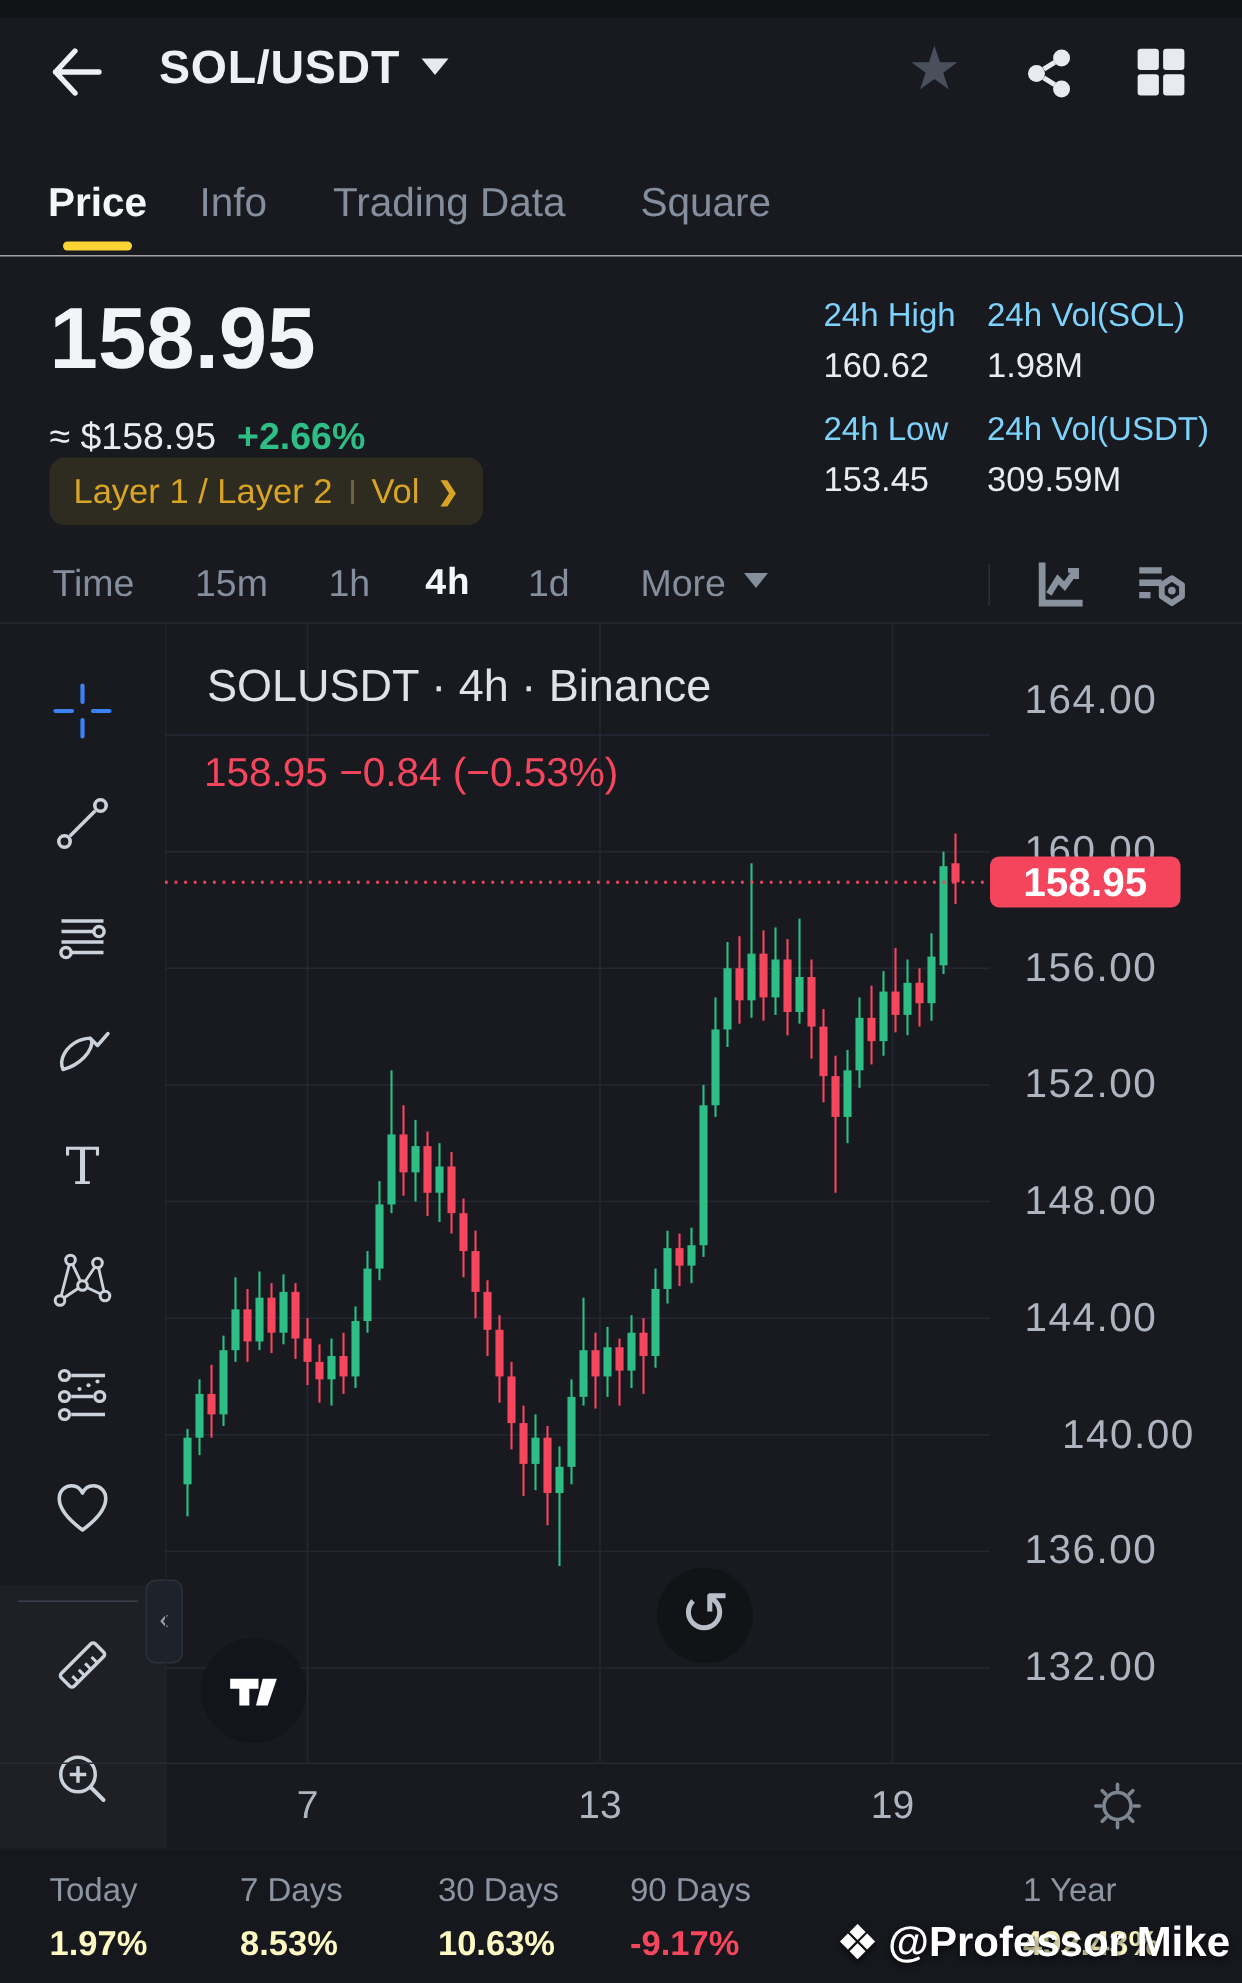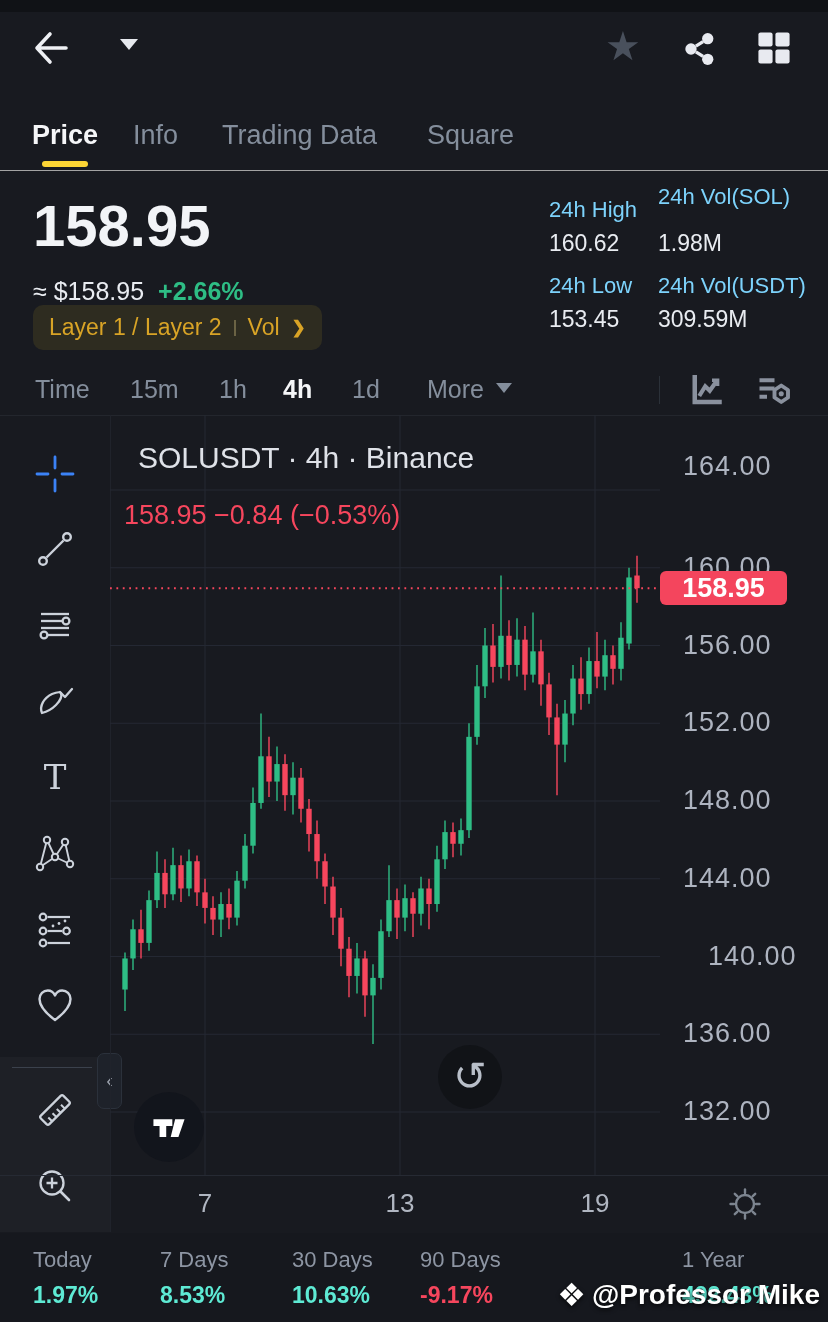--- a/index.html
+++ b/index.html
@@ -29,73 +29,73 @@
     gap:12px;padding:0 16px;cursor:pointer;}
   .badge span{font-size:23px;color:#d9a426;}
   .badge .bsep{width:2px;height:16px;background:#6b6344;}
   .badge .bchev{font-size:17px;font-weight:700;color:#d9a426;}
   
   .stat-label{position:absolute;font-size:22px;color:#7dd3fc;white-space:nowrap;}
   .stat-value{position:absolute;font-size:23px;color:#e9ecf1;white-space:nowrap;}
   
   .intervals-row{left:0;top:365px;width:828px;height:50px;border-bottom:1px solid #23262d;padding-left:16px;}
   .interval{position:absolute;top:10px;font-size:25px;color:#848e9c;cursor:pointer;white-space:nowrap;}
-  .interval.active{color:#f5f6f8;font-weight:700;}
+  .interval.active{color:#f5f6f8;font-weight:700;font-family:Liberation Mono, monospace;}
   .more-caret{display:inline-block;margin-left:12px;width:0;height:0;border-left:8px solid transparent;
     border-right:8px solid transparent;border-top:10px solid #848e9c;vertical-align:middle;transform:translateY(-3px);}
   .ivl-sep{left:659px;top:376px;width:1px;height:28px;background:#2b3139;}
   .ivl-icon{position:absolute;top:372px;width:36px;height:36px;cursor:pointer;}
   
   .chart-layer{left:110px;top:415px;width:718px;height:760px;}
   .toolbar-sep{left:110px;top:415px;width:1px;height:817px;background:#20232b;}
   .toolbar-sheet{left:0;top:1057px;width:110px;height:175px;background:rgba(255,255,255,0.028);border-top-right-radius:10px;}
   .tool{position:absolute;left:33px;width:44px;height:44px;cursor:pointer;}
   .tool-divider{left:12px;top:1067px;width:80px;height:1px;background:#363c47;}
   .collapse-tab{left:97px;top:1053px;width:23px;height:54px;background:#1e222a;border:1px solid #2b313b;
     border-radius:7px;cursor:pointer;color:#9aa0ac;font-size:20px;line-height:52px;text-align:center;}
   .chart-title{left:138px;top:441px;font-size:30px;color:#dfe2e8;}
-  .chart-quote{left:124px;top:500px;font-size:27px;color:#f6465d;}
+  .chart-quote{left:136px;top:500px;font-size:27px;color:#f6465d;}
   .y-label{position:absolute;left:683px;font-size:27px;color:#aeb4c0;letter-spacing:1px;}
   .price-tag{width:127px;height:34px;background:#f4455d;border-radius:6px;color:#fff;font-size:27px;
     font-weight:700;text-align:center;line-height:34px;}
   .refresh-btn{left:438px;top:1045px;width:64px;height:64px;border-radius:50%;background:rgba(8,10,14,.45);
     text-align:center;cursor:pointer;}
   .refresh-btn span{font-size:40px;color:#b9bfc9;line-height:62px;}
   .tv-logo{left:134px;top:1092px;width:70px;height:70px;border-radius:50%;background:#12151c;cursor:pointer;
     display:flex;align-items:center;justify-content:center;}
   
   .xaxis-strip{left:0;top:1175px;width:828px;height:57px;border-top:1px solid #262a33;border-bottom:1px solid #262a33;}
   .x-label{position:absolute;top:12px;transform:translateX(-50%);font-size:26px;color:#b0b6c1;}
   .sun-btn{position:absolute;left:727px;top:10px;width:36px;height:36px;cursor:pointer;}
   
   .bottom-panel{left:0;top:1233px;width:828px;height:89px;background:#16181e;}
   .bstat{position:absolute;top:14px;}
   .bstat .blabel{font-size:22px;color:#8d95a3;white-space:nowrap;}
   .bstat .bvalue{font-size:23px;font-weight:600;margin-top:9px;white-space:nowrap;}
-  .bvalue.up{color:#5eead4;} .bvalue.down{color:#f6465d;}
+  .bvalue.up{color:#fef9c3;} .bvalue.down{color:#f6465d;}
   .watermark{right:8px;top:1276px;display:flex;align-items:center;gap:6px;z-index:50;
     text-shadow:0 2px 4px rgba(0,0,0,.75);}
   .watermark .wm-icon{font-size:32px;color:#fff;}
   .watermark .wm-text{font-size:28px;font-weight:700;color:#fff;}
   svg{display:block;}
 </style>
 </head>
 <body>
 
 <div class="app">
 
   <div class="abs statusbar"></div>
 
   <div class="abs back-btn">
     <svg width="44" height="44" viewBox="0 0 44 44">
       <path d="M22 8 L9 22 L22 36 M9 22 H38" stroke="#eef0f4" stroke-width="3.6" fill="none" stroke-linecap="round" stroke-linejoin="round"></path>
     </svg>
   </div>
   <div class="abs symbol">
-    <span class="symbol-caret"></span>
+    <span>SOL/USDT</span><span class="symbol-caret"></span>
   </div>
   <div class="abs star-icon">★</div>
   <div class="abs share-btn">
     <svg width="36" height="36" viewBox="0 0 28 28">
       <circle cx="20" cy="6" r="4.4" fill="#e8eaf0"></circle>
         <circle cx="7" cy="14" r="4.4" fill="#e8eaf0"></circle>
       <circle cx="20" cy="22" r="4.4" fill="#e8eaf0"></circle>
       <path d="M10.8 11.7 L16.4 8.2 M10.8 16.3 L16.4 19.8" stroke="#e8eaf0" stroke-width="2.6"></path>
     </svg>
   </div>
@@ -123,21 +123,21 @@
   </div>
   <div class="abs badge">
     <span>Layer 1 / Layer 2</span>
     <span class="bsep"></span>
     <span>Vol</span>
     <span class="bchev">❯</span>
   </div>
 
   <div class="abs stat-label" style="left:549px;top:197px">24h High</div>
   <div class="abs stat-value" style="left:549px;top:230px">160.62</div>
-  <div class="abs stat-label" style="left:658px;top:184px">24h Vol(SOL)</div>
+  <div class="abs stat-label" style="left:658px;top:197px">24h Vol(SOL)</div>
   <div class="abs stat-value" style="left:658px;top:230px">1.98M</div>
   <div class="abs stat-label" style="left:549px;top:273px">24h Low</div>
   <div class="abs stat-value" style="left:549px;top:306px">153.45</div>
   <div class="abs stat-label" style="left:658px;top:273px">24h Vol(USDT)</div>
   <div class="abs stat-value" style="left:658px;top:306px">309.59M</div>
 
   <div class="abs intervals-row" id="intervals-row">
       <div class="interval" style="left: 35px;">Time</div>
       <div class="interval" style="left: 130px;">15m</div>
       <div class="interval" style="left: 219px;">1h</div>

